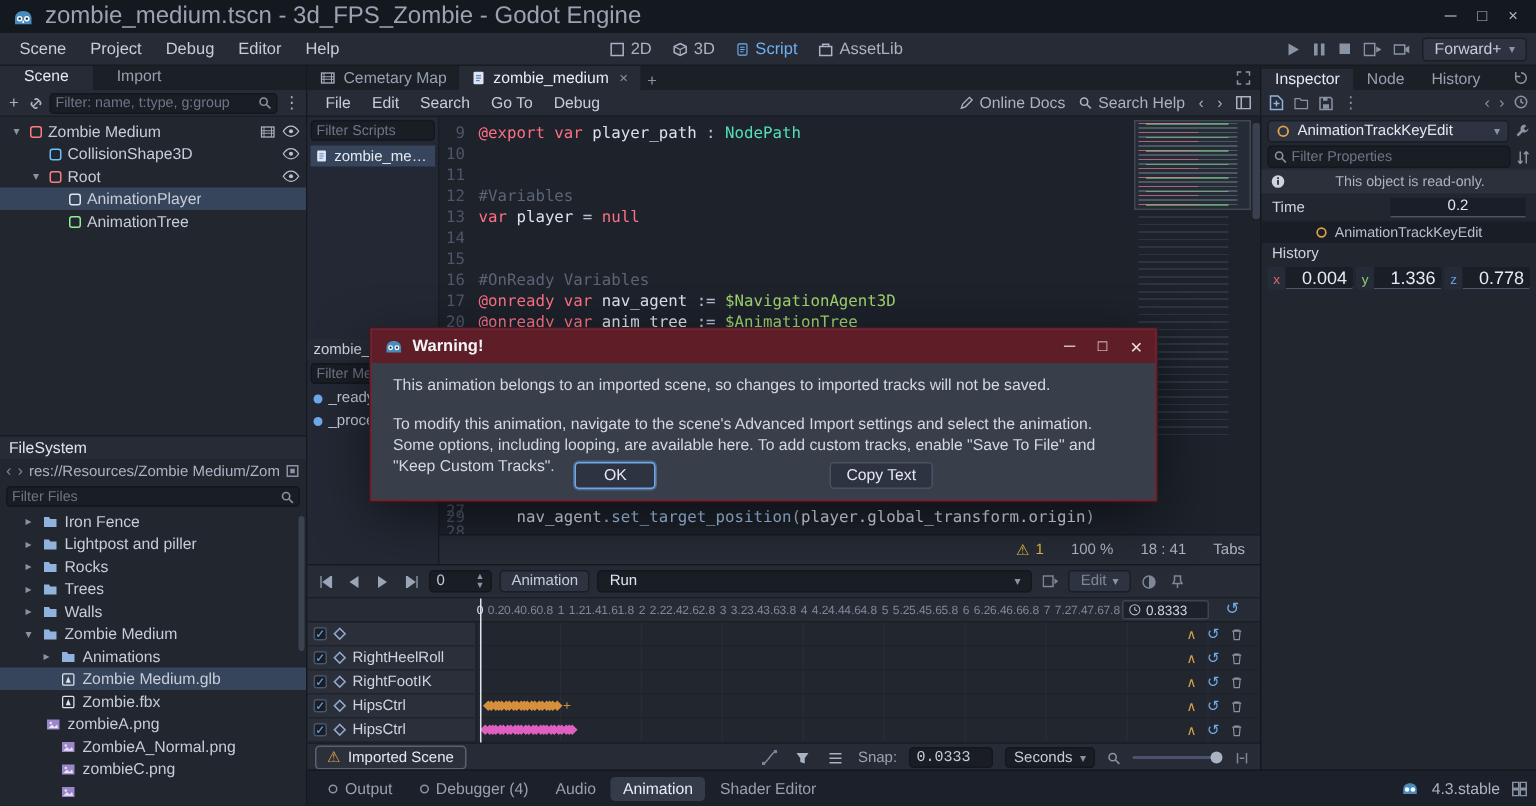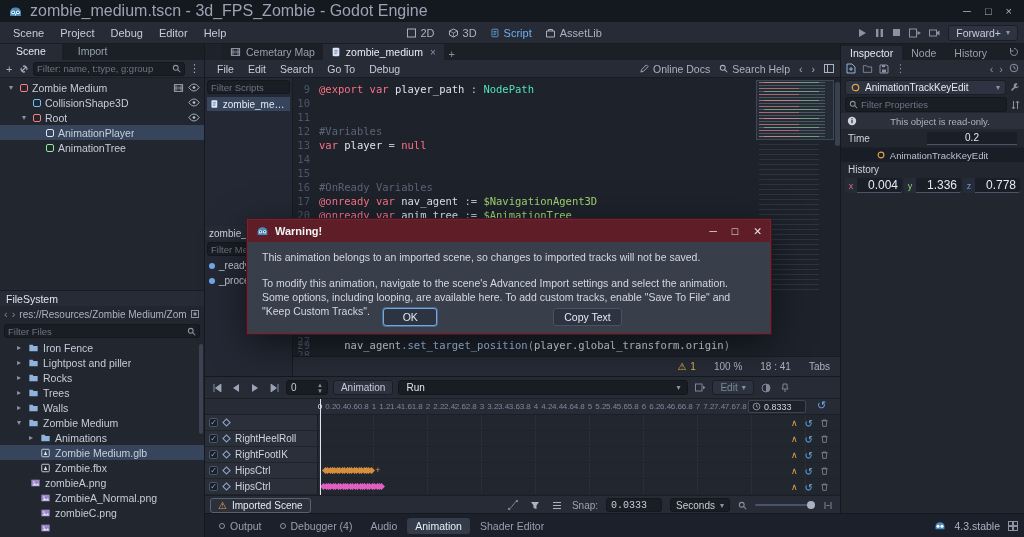--- a/index.html
+++ b/index.html
@@ -42,21 +42,21 @@
 .rowicons{margin-left:auto;display:flex;gap:4px;align-items:center}
 #fsheader{position:absolute;left:0;top:246px;width:204px;height:16px;background:#262b35;display:flex;align-items:center;padding:0 6px;font-size:10.5px;color:#dfe5f0;border-top:1px solid #171b22}
 #fspath{position:absolute;left:0;top:262px;width:204px;height:16px;display:flex;align-items:center;gap:4px;padding:0 4px;background:#21262f;color:#aab3c2}
 #fspath .nav{color:#7e8798;font-size:11px}
 #fspath .ptxt{flex:1;font-size:10px;white-space:nowrap;overflow:hidden}
 #fsfilter{position:absolute;left:0;top:278px;width:204px;height:16px;display:flex;align-items:flex-end;padding:0 4px;background:#21262f}
 #fs-tree{position:absolute;left:0;top:294px;width:204px;height:199px;overflow:hidden;padding-top:2px}
 .fsscroll{position:absolute;right:1px;top:300px;width:4px;height:90px;background:#3b4350;border-radius:2px}
 
 #center{position:absolute;left:205px;top:44px;width:635px;height:469px;background:#1d222b}
-.stabs{position:absolute;left:17px;top:0;width:635px;height:16px;background:#1b2027;display:flex;align-items:flex-end}
+.stabs{position:absolute;left:0;top:0;width:635px;height:16px;background:#1b2027;display:flex;align-items:flex-end}
 .stab{height:16px;display:flex;align-items:center;gap:5px;padding:0 8px;color:#97a0af;font-size:10.5px;background:#1b2027;white-space:nowrap}
 .stab.active{background:#262b35;color:#e8edf5}
 .stab .x{color:#8a93a3;font-size:10px;margin-left:2px}
 .addtab{width:16px;text-align:center;color:#8a93a3}
 .stabs .endico{margin-left:auto;margin-right:6px;color:#8a93a3;align-self:center}
 .smenu{position:absolute;left:0;top:16px;width:635px;height:18px;background:#262b35;border-bottom:1px solid #171b22;display:flex;align-items:center;padding:0 6px;gap:2px}
 .smenu .mitem{font-size:10.5px;padding:1px 6px}
 .smenu .right{margin-left:auto;display:flex;align-items:center;gap:9px;color:#aab3c2;font-size:10.5px}
 .smenu .right .lbl2{display:flex;align-items:center;gap:4px}
 .sside{position:absolute;left:0;top:34px;width:88px;height:298px;background:#232834;border-right:1px solid #171b22;padding:2px 2px}

